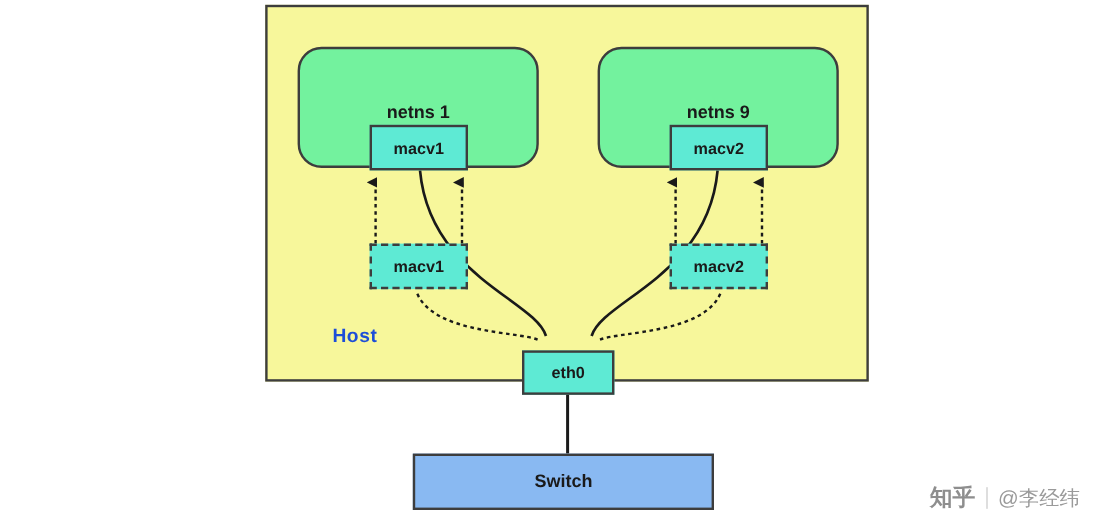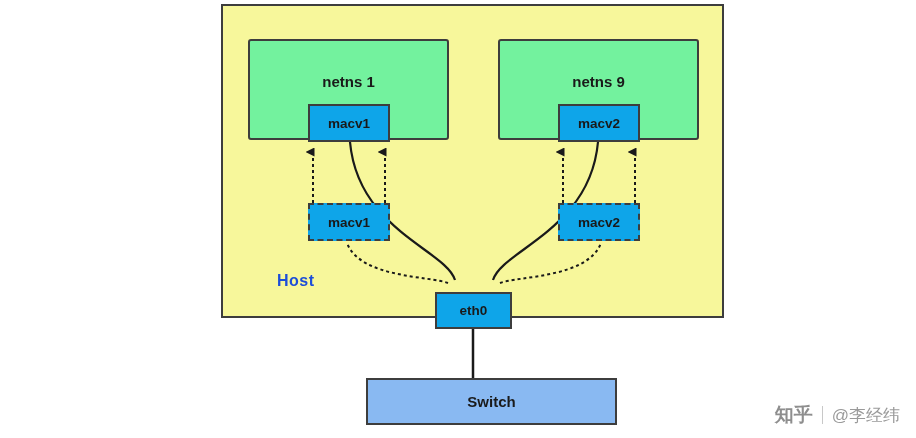--- a/index.html
+++ b/index.html
@@ -39,44 +39,44 @@
     left: 277px;
     top: 272px;
     font-size: 16px;
     font-weight: bold;
     color: #1d4ed8;
     letter-spacing: 0.5px;
   }
   .netns-box {
     background: #73f29e;
     border: 2px solid #3d3d3d;
-    border-radius: 3px;
+    border-radius: 20px;
     font-size: 15px;
     align-items: flex-start;
-    padding-top: 32px;
+    padding-top: 44px;
   }
   .netns1 { left: 248px; top: 39px; width: 201px; height: 101px; }
   .netns2 { left: 498px; top: 39px; width: 201px; height: 101px; }
 
   .iface-box {
-    background: #0ea5e9;
+    background: #5eead4;
     border: 2px solid #3d3d3d;
     font-size: 13.5px;
   }
   .macv-solid { }
   .macv-dashed {
     border: 2px dashed #3d3d3d;
   }
   .macv1-ns { left: 308px; top: 104px; width: 82px; height: 38px; }
   .macv2-ns { left: 558px; top: 104px; width: 82px; height: 38px; }
   .macv1-host { left: 308px; top: 203px; width: 82px; height: 38px; }
   .macv2-host { left: 558px; top: 203px; width: 82px; height: 38px; }
   .eth0-box { left: 435px; top: 280px; width: 77px; height: 37px; margin-top: 12px; }
   .switch-box {
-    left: 366px; top: 378px; width: 251px; height: 47px;
+    left: 344px; top: 378px; width: 251px; height: 47px;
     background: #89b9f2;
     border: 2px solid #3d3d3d;
     font-size: 15px;
   }
 
   svg.wires {
     position: absolute;
     left: 0; top: 0;
     width: 916px;
     height: 438px;

